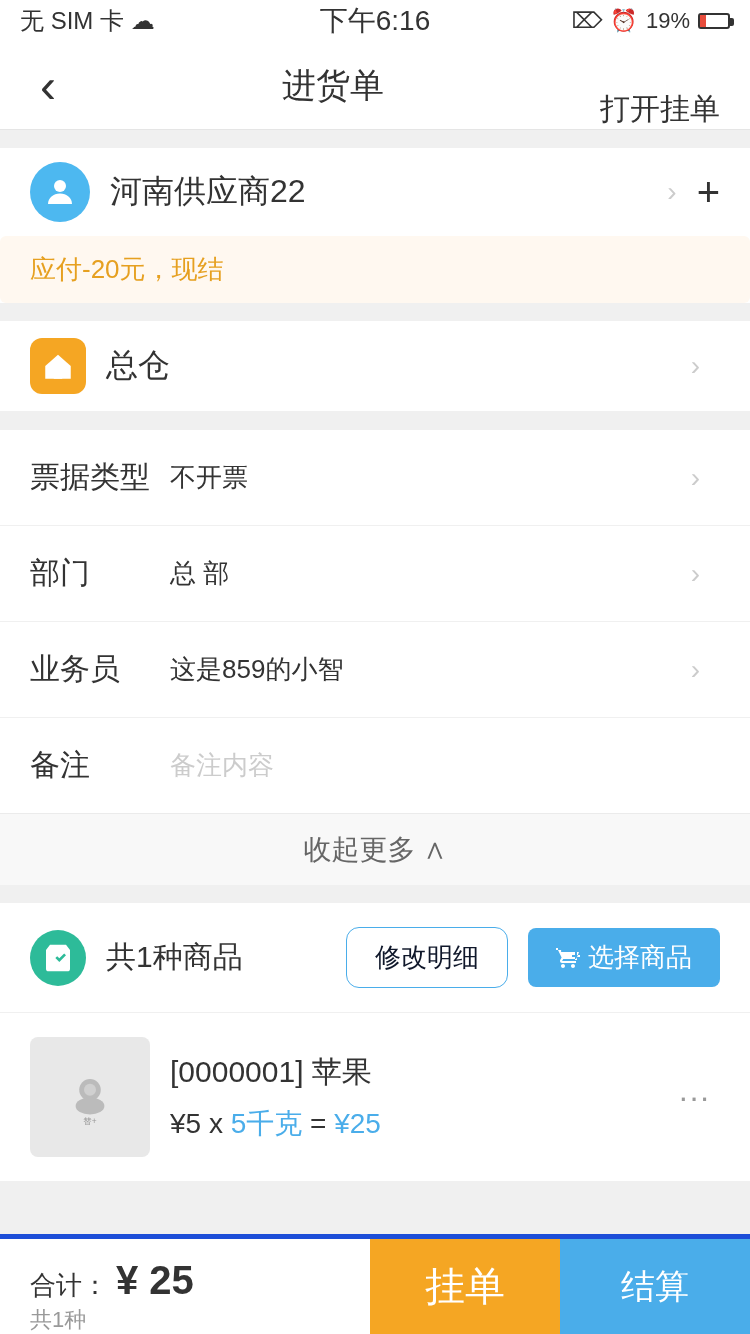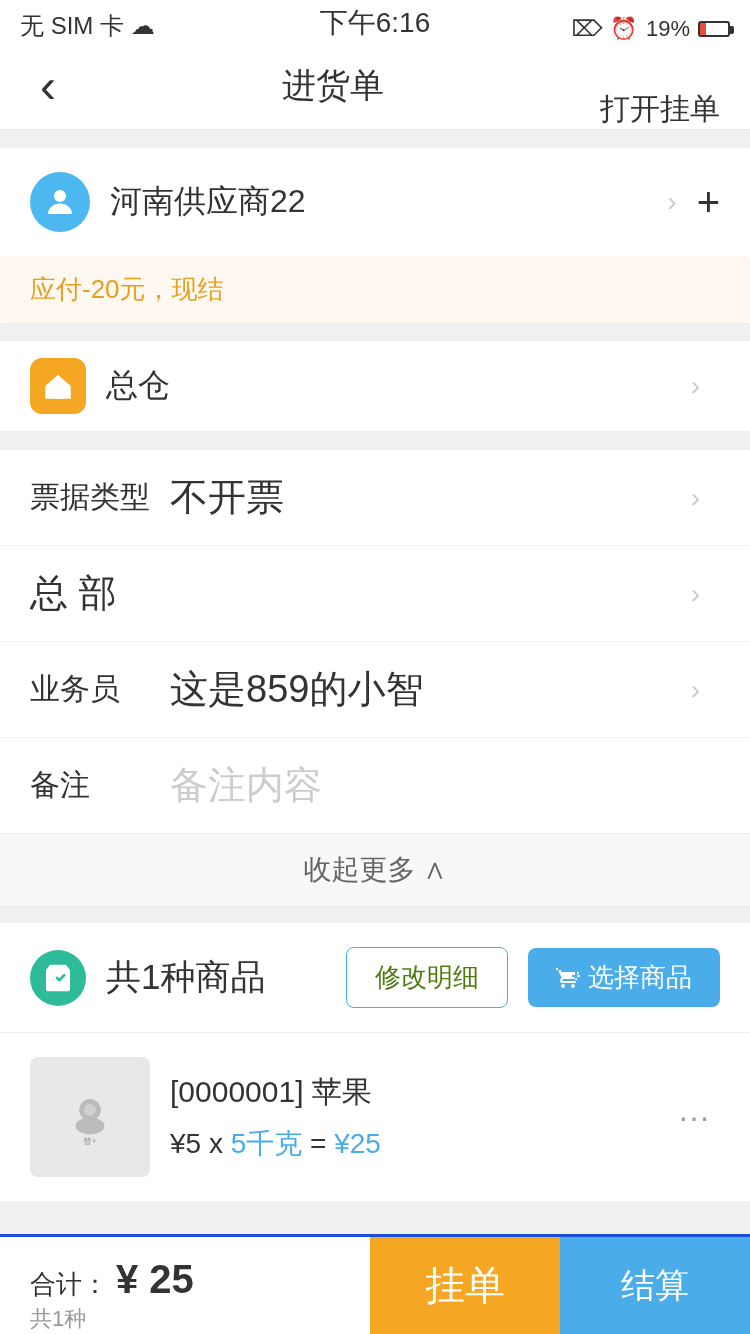--- a/index.html
+++ b/index.html
@@ -11,21 +11,21 @@
       background: #f0f0f0;
       font-size: 28px;
       color: #333;
     }
 
     
     .status-bar {
       height: 42px;
       background: #fff;
       display: flex;
-      align-items: flex-end;
+      align-items: center;
       justify-content: space-between;
       padding: 0 20px;
       font-size: 24px;
       color: #333;
     }
     .status-left { display: flex; align-items: center; gap: 8px; }
     .status-center { position: absolute; left: 50%; transform: translateX(-50%); font-size: 28px; font-weight: 500; }
     .status-right { display: flex; align-items: center; gap: 8px; font-size: 22px; }
 
     
@@ -59,21 +59,21 @@
     .section {
       background: #fff;
       margin-top: 18px;
     }
 
     
     .supplier-row {
       display: flex;
       align-items: center;
       padding: 0 30px;
-      height: 108px;
+      height: 88px;
       border-bottom: none;
     }
     .supplier-avatar {
       width: 60px;
       height: 60px;
       border-radius: 30px;
       background: #4db8f0;
       display: flex;
       align-items: center;
       justify-content: center;
@@ -142,21 +142,21 @@
       border-top: 1px solid #f0f0f0;
     }
     .form-label {
       font-size: 30px;
       color: #333;
       width: 140px;
       flex-shrink: 0;
     }
     .form-value {
       flex: 1;
-      font-size: 38px;
+      font-size: 26px;
       color: #333;
     }
     .form-placeholder {
       color: #ccc;
     }
 
     
     .collapse-bar {
       background: #f8f8f8;
       height: 72px;
@@ -186,29 +186,29 @@
       border-radius: 28px;
       background: #2dbb99;
       display: flex;
       align-items: center;
       justify-content: center;
       flex-shrink: 0;
     }
     .products-icon svg { width: 32px; height: 32px; fill: #fff; }
     .products-count {
       flex: 1;
-      font-size: 35px;
+      font-size: 30px;
       color: #333;
     }
     .btn-modify {
       border: 1px solid #4aadea;
-      color: #4d7c0f;
+      color: #0f172a;
       background: #fff;
       padding: 12px 28px;
-      border-radius: 8px;
+      border-radius: 13px;
       font-size: 26px;
       cursor: pointer;
     }
     .btn-select {
       background: #4aadea;
       color: #fff;
       border: none;
       padding: 12px 28px;
       border-radius: 8px;
       font-size: 26px;
@@ -262,21 +262,21 @@
     
     .bottom-bar {
       position: fixed;
       bottom: 0;
       left: 0;
       width: 750px;
       height: 100px;
       display: flex;
       align-items: stretch;
       background: #fff;
-      border-top: 3px solid #1d4ed8;
+      border-top: 5px solid #1d4ed8;
     }
     .total-section {
       flex: 1;
       display: flex;
       flex-direction: column;
       justify-content: center;
       padding: 0 30px;
     }
     .total-amount {
       font-size: 30px;
@@ -367,20 +367,21 @@
   </div>
 </div>
 
 <div class="section">
   <div class="form-row">
     <span class="form-label">票据类型</span>
     <span class="form-value">不开票</span>
     <span class="chevron-right">›</span>
   </div>
   <div class="form-row">
+    <span class="form-label">部门</span>
     <span class="form-value">总 部</span>
     <span class="chevron-right">›</span>
   </div>
   <div class="form-row">
     <span class="form-label">业务员</span>
     <span class="form-value">这是859的小智</span>
     <span class="chevron-right">›</span>
   </div>
   <div class="form-row">
     <span class="form-label">备注</span>

